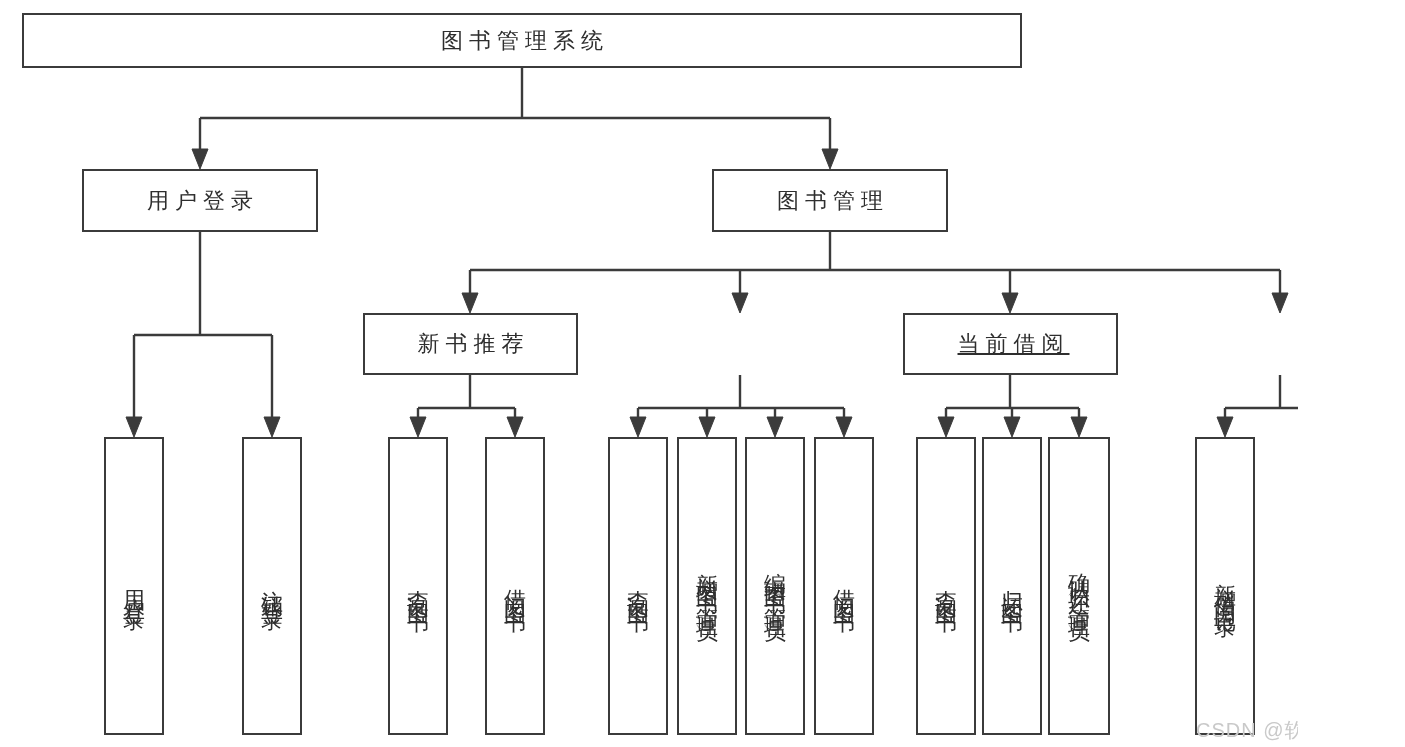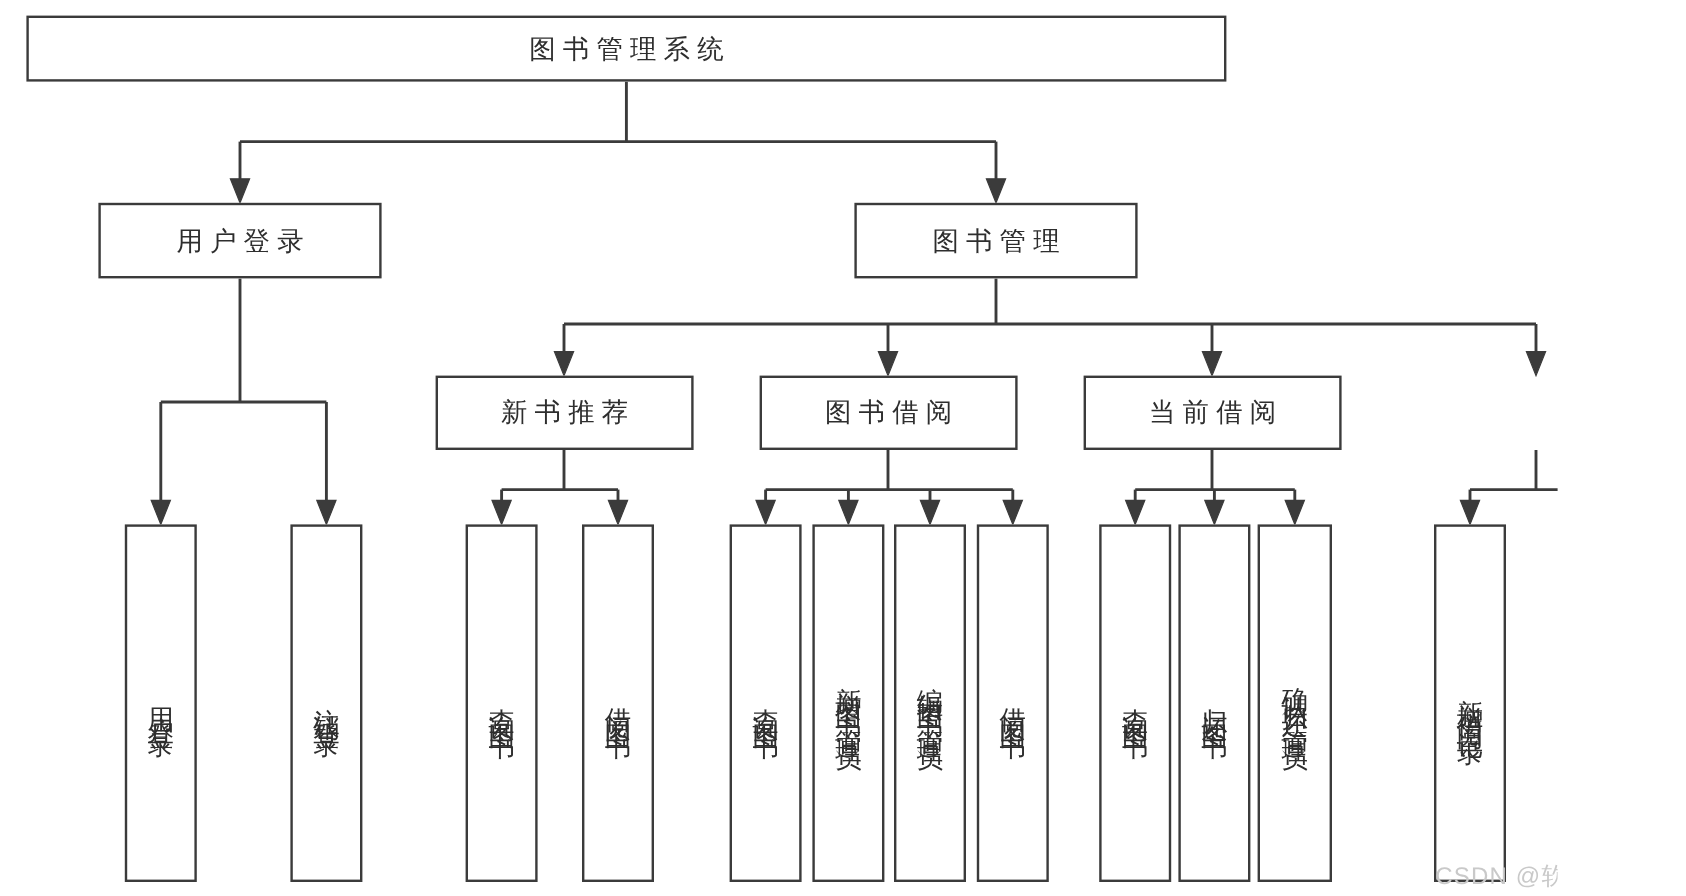--- a/index.html
+++ b/index.html
@@ -51,21 +51,21 @@
   .box .hlabel { transform: translateX(3px); } 
 
   .root  { left: 22px;  top: 13px;  width: 1000px; height: 55px; }
 
   .l2a   { left: 82px;  top: 169px; width: 236px; height: 63px; }
   .l2b   { left: 712px; top: 169px; width: 236px; height: 63px; }
 
   .l3    { top: 313px; width: 215px; height: 62px; }
   .l3a   { left: 363px; }
   .l3b   { left: 633px; }
-  .l3c   { left: 903px; }
+  .l3c   { left: 903px; text-decoration: underline; }
   .l3d   { left: 1173px; }
 
   .leaf  { top: 437px; width: 60px; height: 298px; }
   .leaf .vlabel {
     writing-mode: vertical-rl;
     text-orientation: mixed;
     letter-spacing: 7px;
     line-height: 1;
     font-size: 22px;
   }
@@ -161,23 +161,20 @@
   <div class="box l2a">
     <span class="hlabel">用户登录</span>
   </div>
   <div class="box l3 l3a">
     <span class="hlabel">新书推荐</span>
   </div>
 
   <div class="box l2b">
     <span class="hlabel">图书管理</span>
   </div>
-  <div class="box l3 l3b">
-    <span class="hlabel">图书借阅</span>
-  </div>
   <div class="box l3 l3c">
     <span class="hlabel">当前借阅</span>
   </div>
 
   <div class="box leaf lf1">
     <span class="vlabel">用户登录</span>
   </div>
   <div class="box leaf lf2">
     <span class="vlabel">注销登录</span>
   </div>

